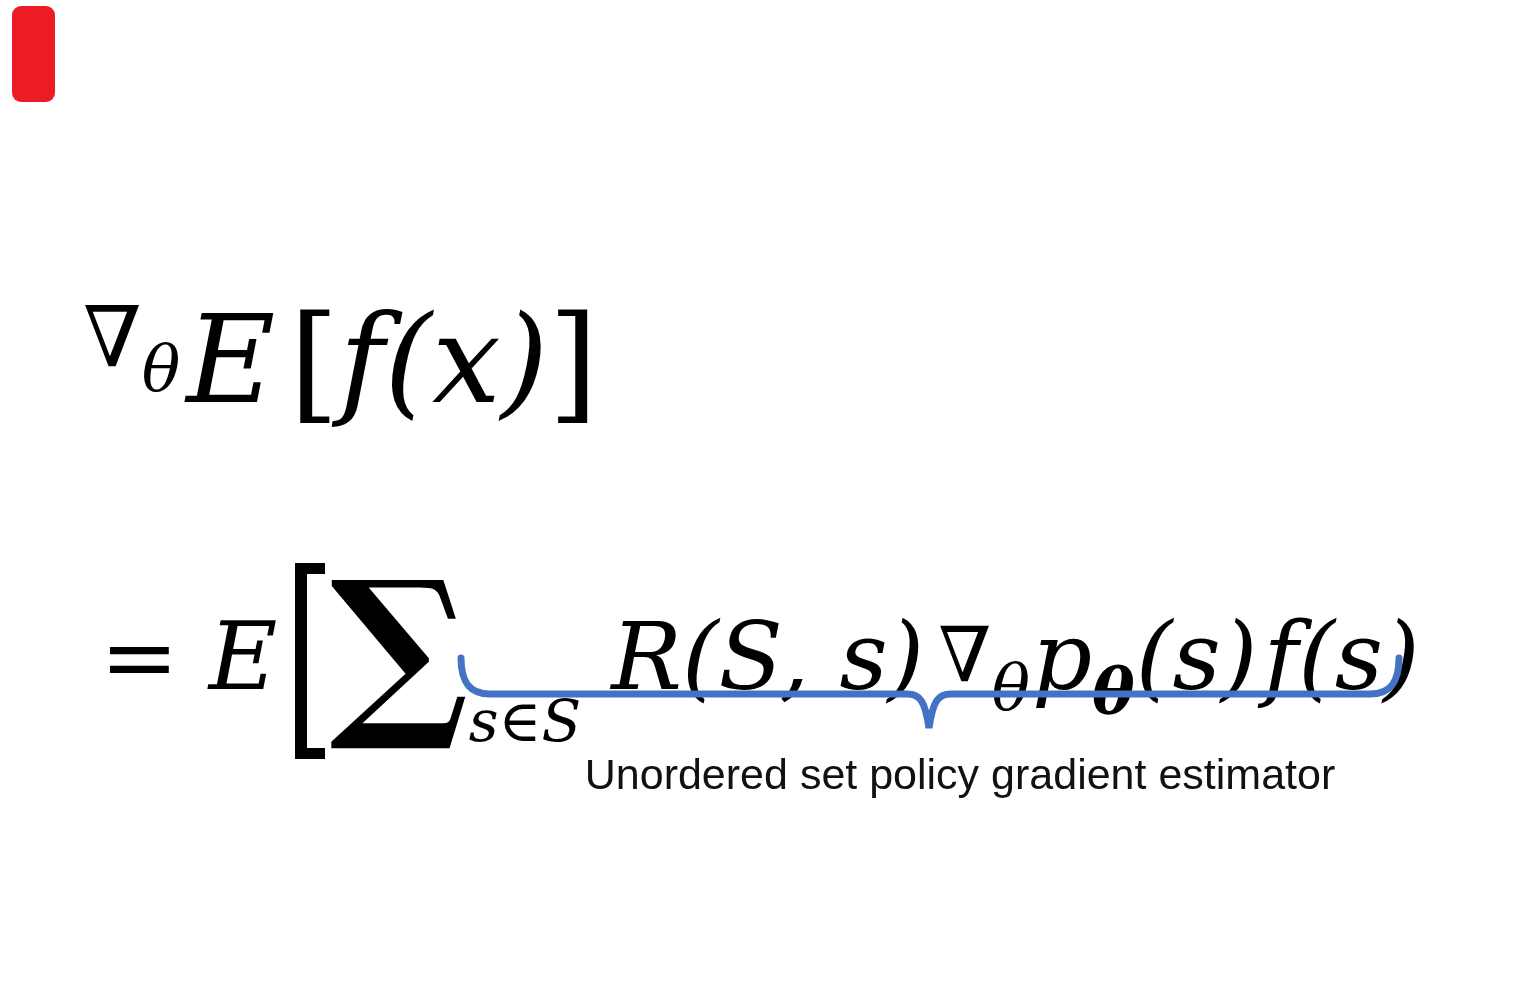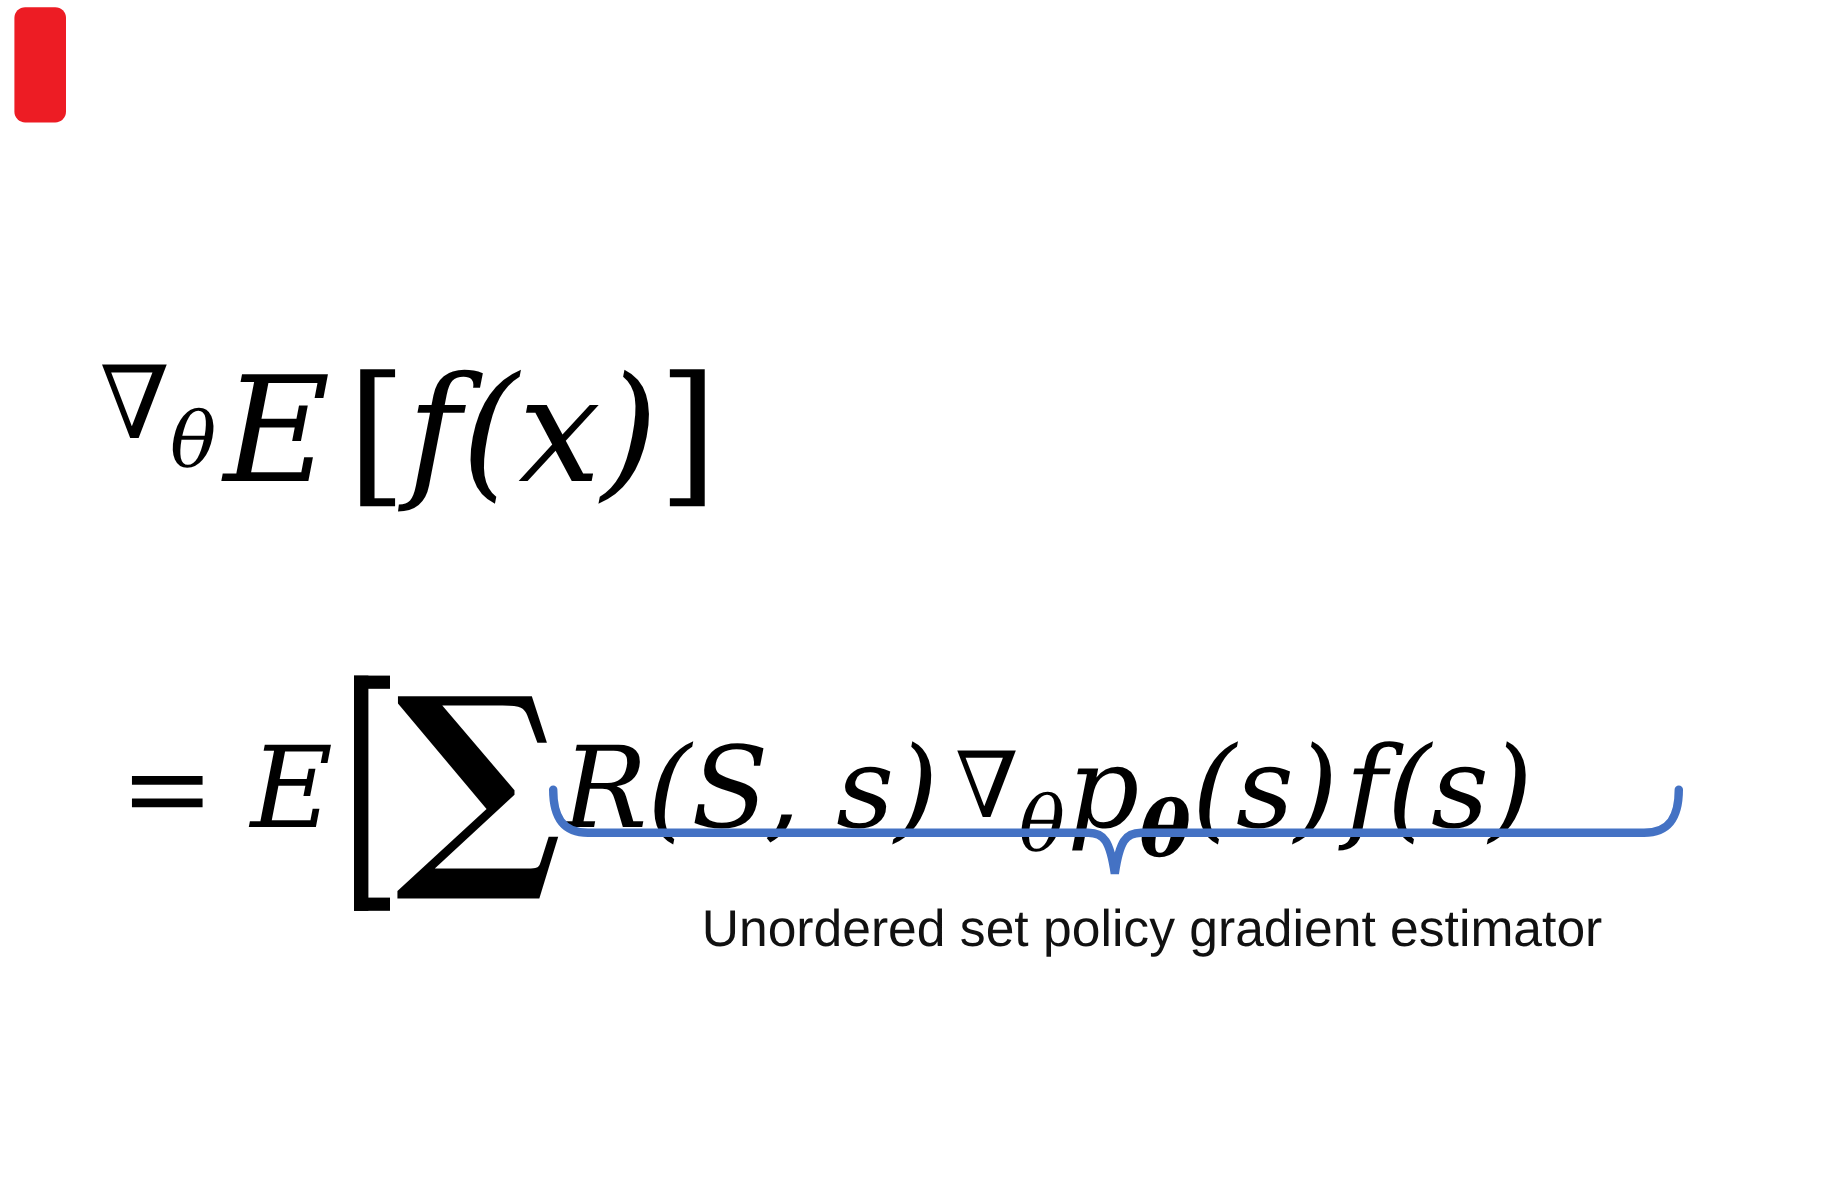--- a/index.html
+++ b/index.html
@@ -87,20 +87,21 @@
     <span class="it">f</span>
     <span class="it">(x)</span>
     <span class="br1">]</span>
   </div>
 
   <div class="math line2">
     <span class="eq">=</span>
     <span class="it">E</span>
     <div class="bigbr left"></div>
     <span class="sum">∑</span>
+    <span class="sumsub">s∈S</span>
     <span class="it rterm">R(S, s)</span>
     <span class="nabla">∇</span>
     <span class="nabsub">θ</span>
     <span class="it">p</span>
     <span class="subbold">θ</span>
     <span class="it">(s)</span>
     <span class="it fgap">f</span>
     <span class="it">(s)</span>
 
   </div>

